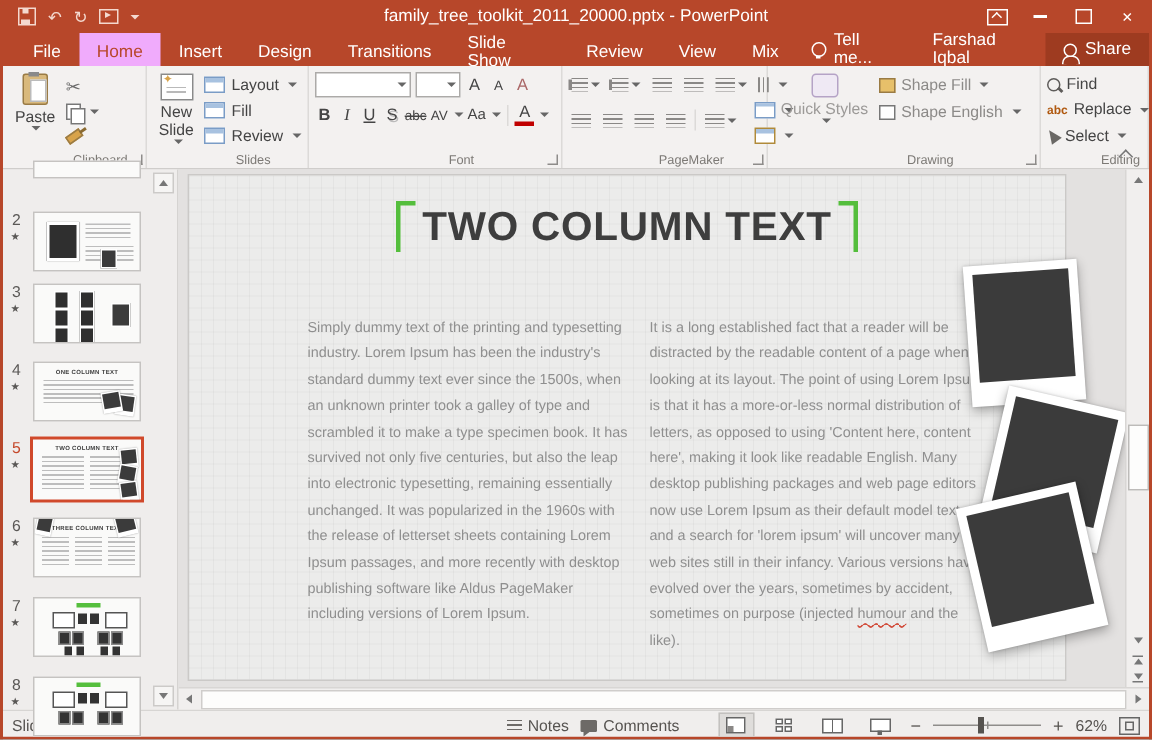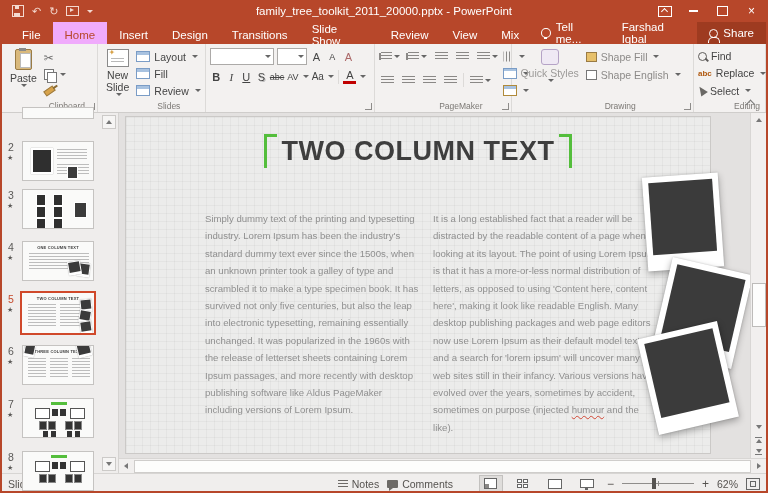--- a/index.html
+++ b/index.html
@@ -265,20 +265,21 @@
         <span class="fbtn" style="text-shadow:1px 1px 0 #BBB;">S</span>
         <span class="fbtn" style="font-size:9px;text-decoration:line-through;">abc</span>
         <span class="fbtn" style="font-size:9px;">AV</span>
           <span class="dd"></span>
         <span class="fbtn" style="font-size:10px;">Aa</span>
           <span class="dd"></span>
         <span style="width:1px;height:14px;background:#DCDAD8;margin:0 2px;"></span>
         <span class="fbtn" style="border-bottom:3px solid #C00000;height:12px;">A</span>
           <span class="dd"></span>
       </div>
+      <div class="glabel">Font</div>
       <span class="launcher"></span>
     </div>
 
     <div class="rgroup" style="width:137px;">
       <div style="display:flex;flex-direction:column;gap:8px;flex:1;">
         <div style="display:flex;gap:4px;align-items:center;">
           <span class="iconbtn">
               <span class="licon b"></span>
               <span class="dd"></span>
             </span>

